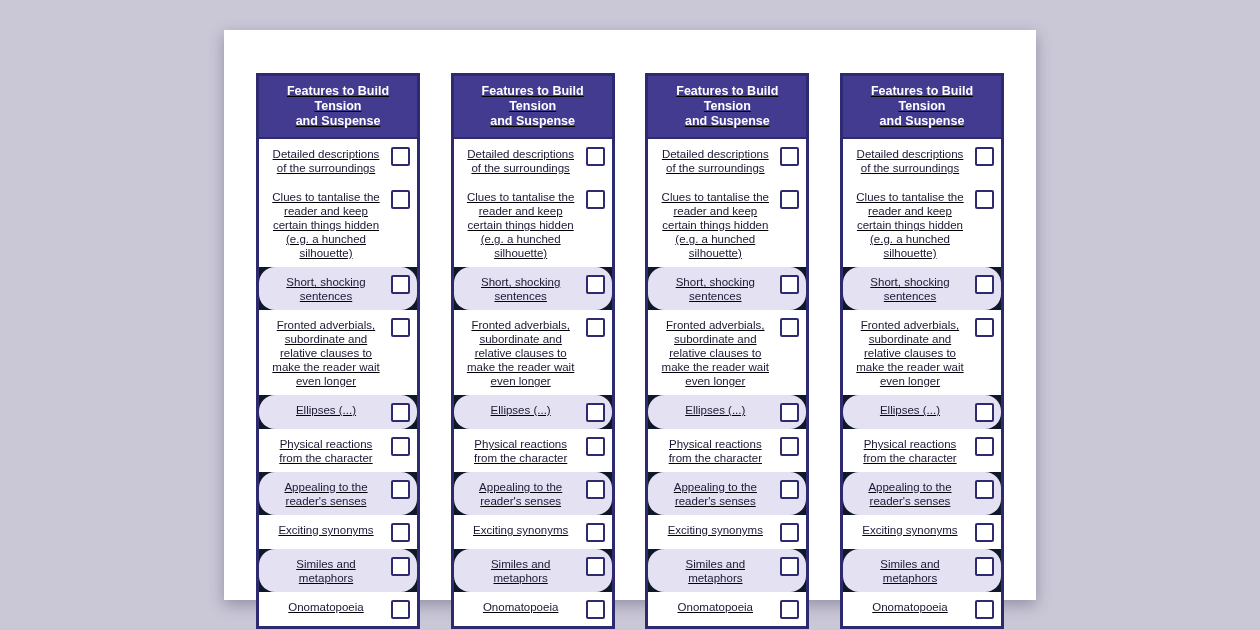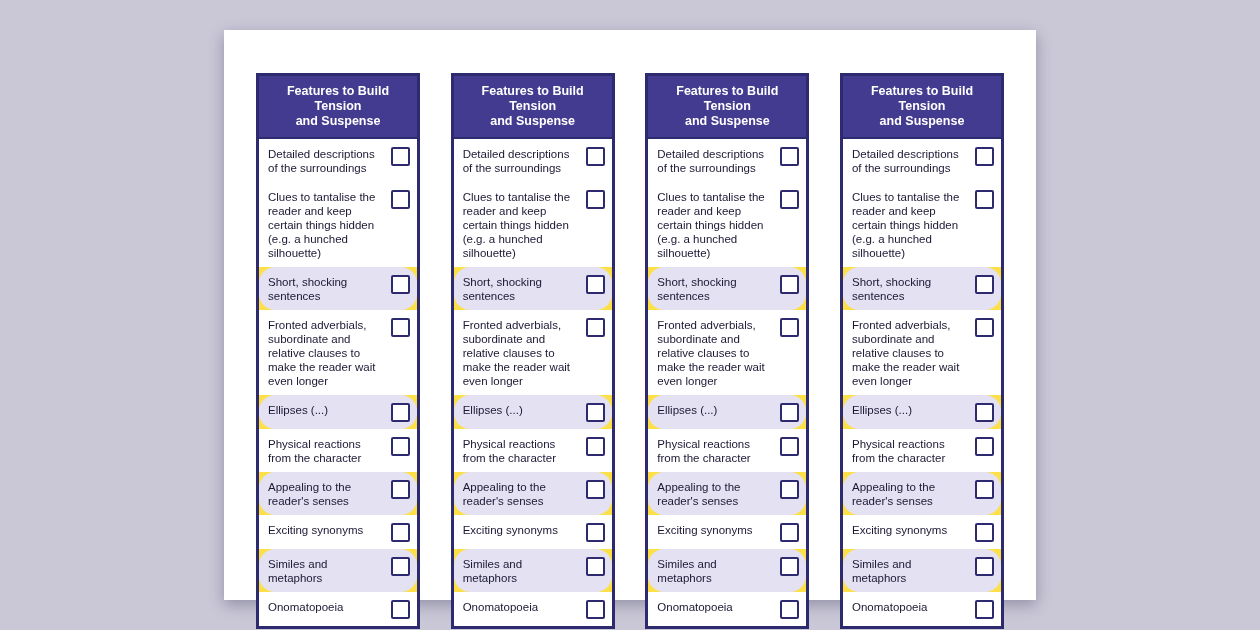--- a/index.html
+++ b/index.html
@@ -35,41 +35,43 @@
     box-shadow: 0 5px 14px rgba(60, 58, 90, 0.38);
   }
   .bookmarks {
     display: flex;
     justify-content: space-between;
     padding: 43px 32px 0 32px;
   }
   .bookmark {
     width: 158px;
     border: 3px solid var(--border);
-    background: #fde047;
+    background: #0f172a;
     box-sizing: content-box;
+    text-decoration: underline;
   }
   .bookmark-header {
     background: var(--header);
     color: var(--header-text);
     text-align: center;
     font-weight: bold;
     font-size: 12.5px;
     line-height: 15px;
     padding: 8px 3px;
     border-bottom: 2px solid var(--border);
   }
   .rows {
     display: block;
   }
   .row {
     display: flex;
     align-items: flex-start;
     padding: 7px 7px 7px 9px;
     background: #ffffff;
+    text-align: center;
   }
   .row.shaded {
     background: var(--shaded);
     border-radius: 16px;
   }
   .label {
     flex: 1;
     color: var(--text);
     font-size: 11.5px;
     line-height: 14px;

